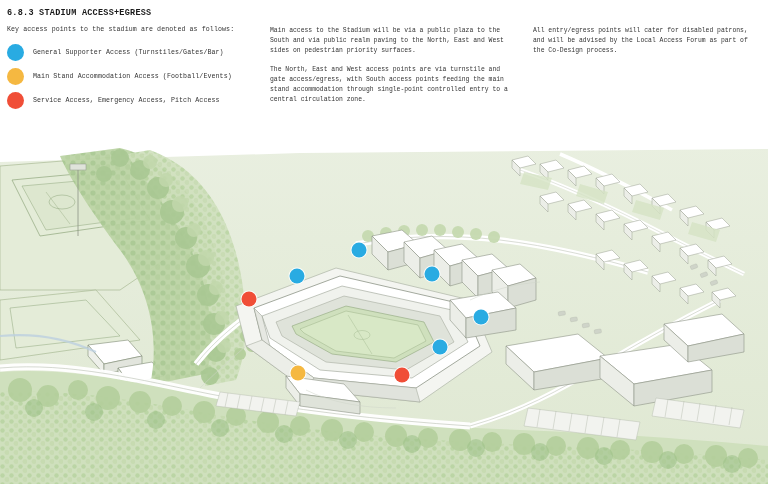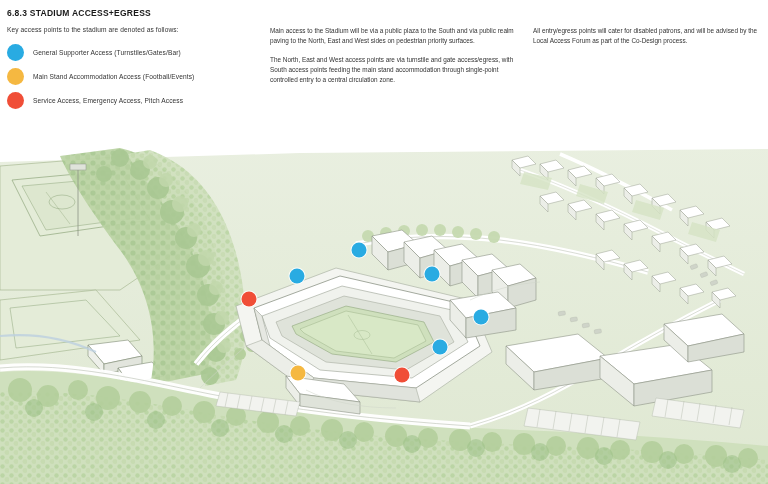--- a/index.html
+++ b/index.html
@@ -13,20 +13,21 @@
     font-family: "Liberation Sans", sans-serif;
     color: #222222;
     overflow: hidden;
     position: relative;
   }
   .page {
     position: relative;
     width: 664px;
     height: 484px;
     background: #ffffff;
+    font-family: Liberation Mono, monospace;
   }
 
   
   .header {
     position: absolute;
     left: 0; top: 0;
     width: 768px;
     height: 140px;
     background: #ffffff;
   }

